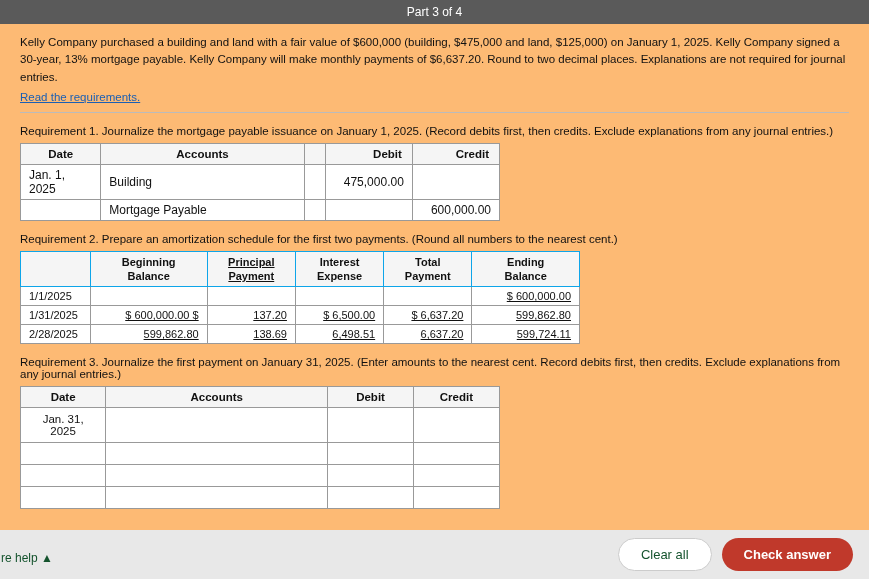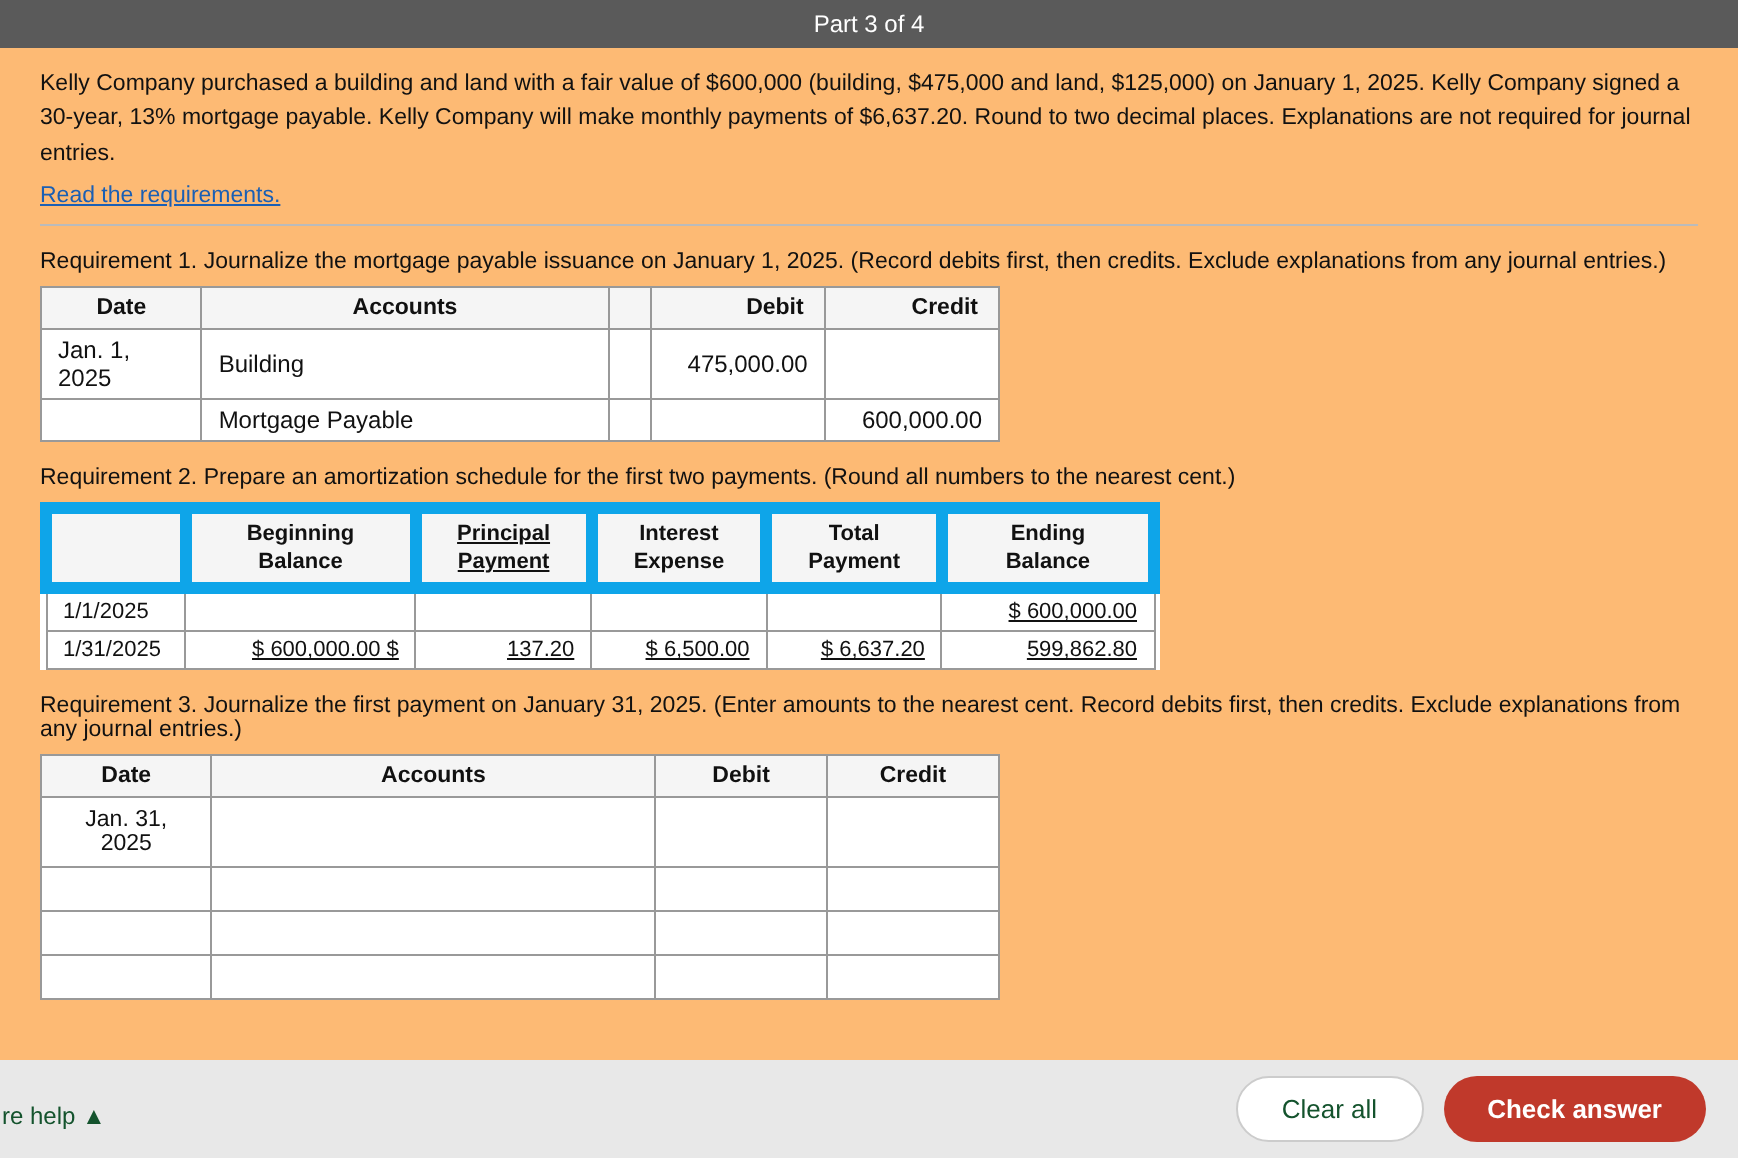--- a/index.html
+++ b/index.html
@@ -82,21 +82,21 @@
     .indent2 { padding-left: 48px; }
 
     .amort-table {
       border-collapse: collapse;
       width: 560px;
       background: white;
       margin-bottom: 4px;
     }
 
     .amort-table th {
-      border: 6px solid #0ea5e9;
+      border: 1px solid #0ea5e9;
       padding: 3px 8px;
       background: #f5f5f5;
       font-size: 11px;
       text-align: center;
       line-height: 1.3;
     }
 
     .amort-table td {
       border: 1px solid #999;
       padding: 3px 8px;
@@ -251,20 +251,28 @@
         <td class="text-right">$ 600,000.00</td>
       </tr>
       <tr>
         <td>1/31/2025</td>
         <td class="text-right">$ 600,000.00 $</td>
         <td class="text-right">137.20</td>
         <td class="text-right">$ 6,500.00</td>
         <td class="text-right">$ 6,637.20</td>
         <td class="text-right">599,862.80</td>
       </tr>
+      <tr>
+        <td>2/28/2025</td>
+        <td class="text-right">599,862.80</td>
+        <td class="text-right">138.69</td>
+        <td class="text-right">6,498.51</td>
+        <td class="text-right">6,637.20</td>
+        <td class="text-right">599,724.11</td>
+      </tr>
     </tbody>
   </table>
 
   
   <p class="requirement-title">Requirement 3. Journalize the first payment on January 31, 2025. (Enter amounts to the nearest cent. Record debits first, then credits. Exclude explanations from any journal entries.)</p>
 
   <table class="req3-table">
     <thead>
       <tr>
         <th class="date-col">Date</th>

